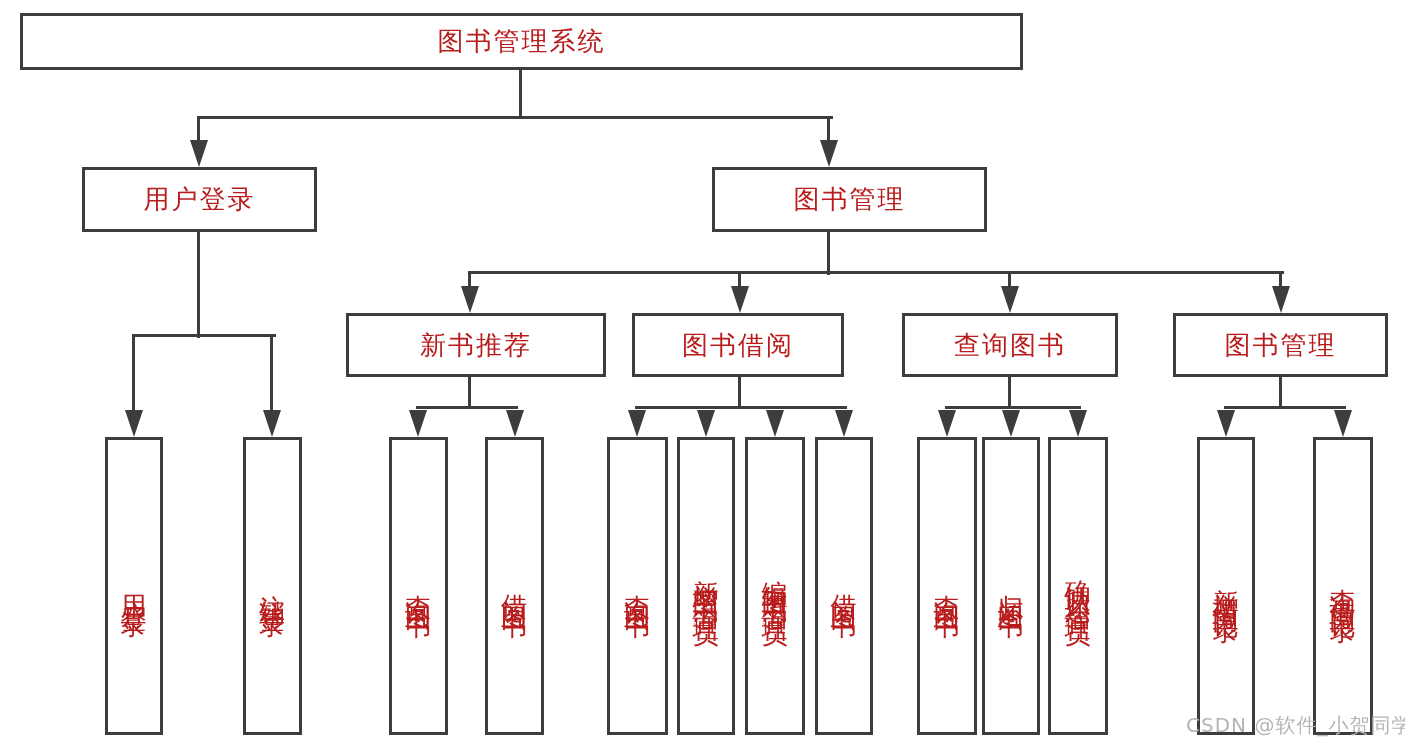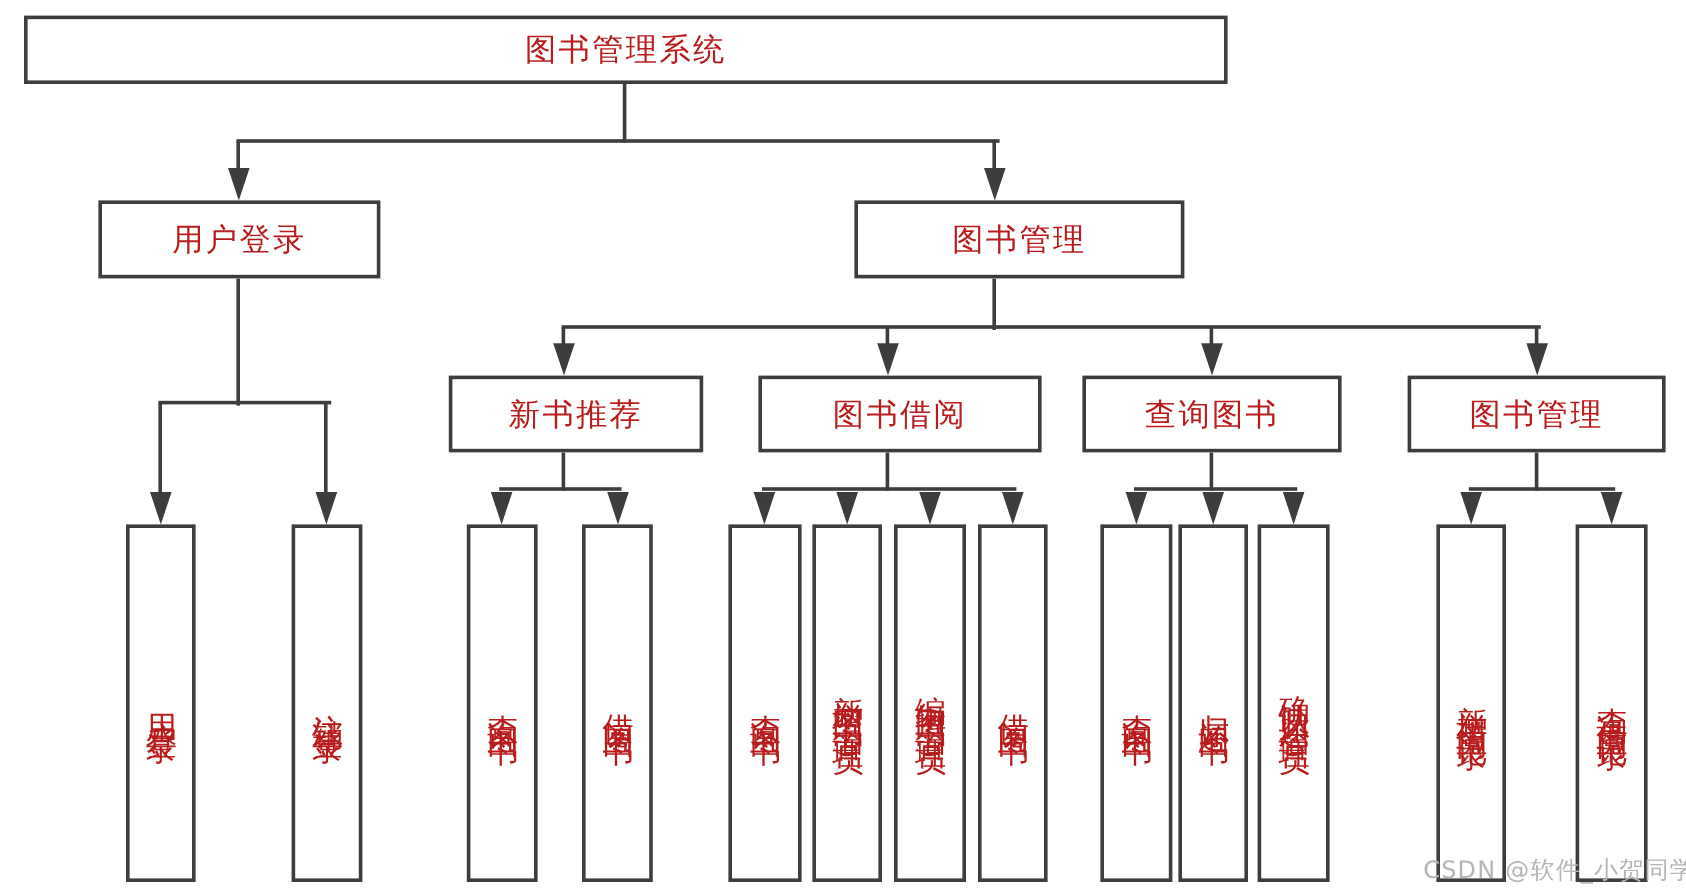--- a/index.html
+++ b/index.html
@@ -84,24 +84,24 @@
     <span class="lbl">图书管理系统</span>
   </div>
 
   <div class="box h" style="left:82px;top:167px;width:235px;height:65px">
     <span class="lbl">用户登录</span>
   </div>
   <div class="box h" style="left:712px;top:167px;width:275px;height:65px">
     <span class="lbl">图书管理</span>
   </div>
 
-  <div class="box h" style="left:374px;top:313px;width:212px;height:64px">
+  <div class="box h" style="left:346px;top:313px;width:260px;height:64px">
     <span class="lbl">新书推荐</span>
   </div>
-  <div class="box h" style="left:632px;top:313px;width:236px;height:64px">
+  <div class="box h" style="left:632px;top:313px;width:212px;height:64px">
     <span class="lbl">图书借阅</span>
   </div>
   <div class="box h" style="left:902px;top:313px;width:216px;height:64px">
     <span class="lbl">查询图书</span>
   </div>
   <div class="box h" style="left:1173px;top:313px;width:215px;height:64px">
     <span class="lbl">图书管理</span>
   </div>
 
   <div class="box v" style="left:105px;top:437px;width:58px;height:298px">

